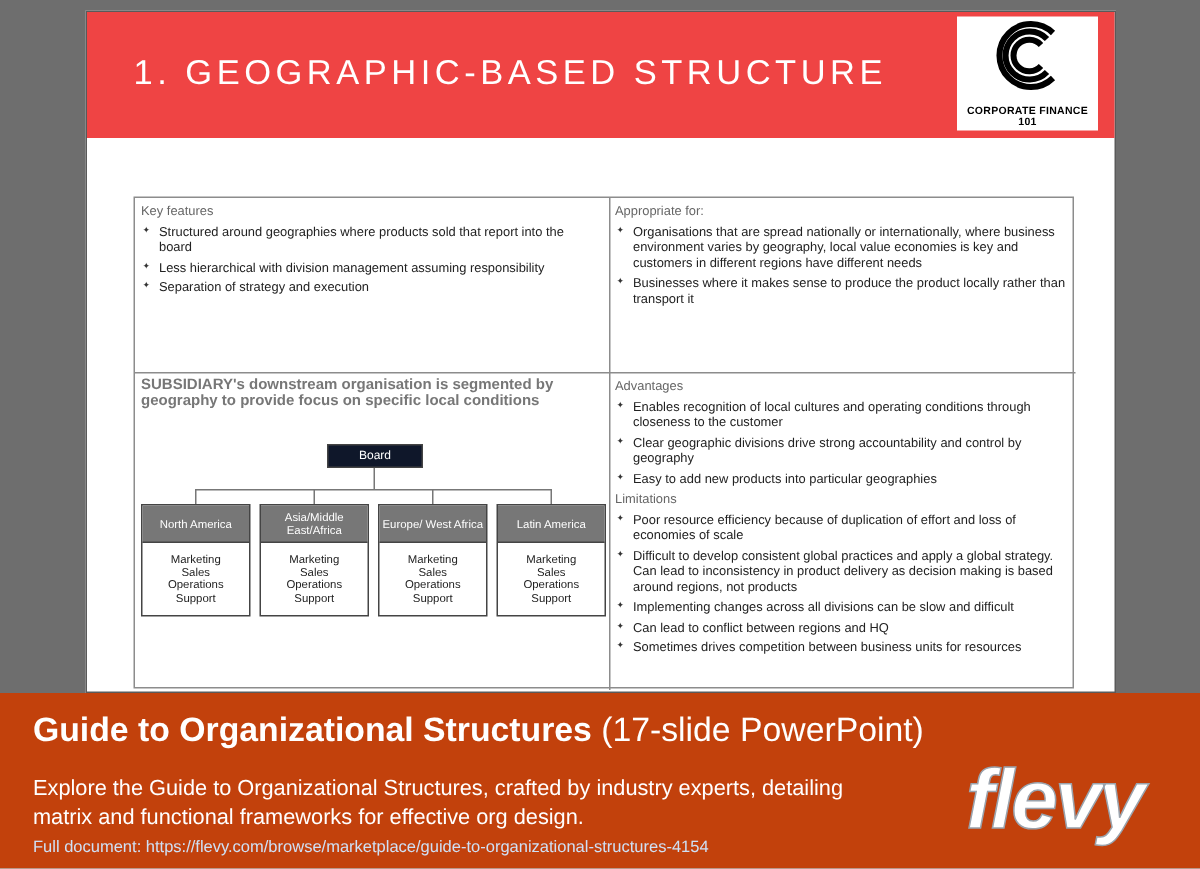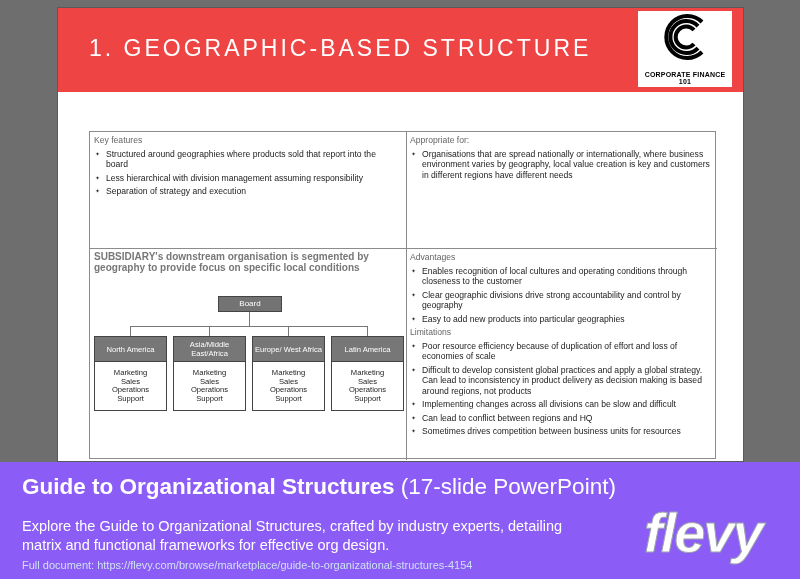--- a/index.html
+++ b/index.html
@@ -93,21 +93,21 @@
   
   .org {
     position: absolute;
     left: 4px; top: 164px;
     width: 310px; height: 130px;
   }
   .org-board {
     position: absolute;
     left: 124px; top: 0;
     width: 64px; height: 16px;
-    background: #737373;
+    background: #0f172a;
     border: 1px solid #444;
     color: #fff;
     font-size: 8px;
     text-align: center;
     line-height: 14px;
   }
   .org-line { position: absolute; background: #777; }
   .org-region {
     position: absolute;
     top: 40px;
@@ -132,21 +132,21 @@
     text-align: center;
     font-size: 7.6px;
     line-height: 8.6px;
     color: #222;
   }
   
   .banner {
     position: absolute;
     left: 0; top: 462px;
     width: 800px; height: 117px;
-    background: #8b5cf6;
+    background: #c2410c;
   }
   .banner-title {
     position: absolute;
     left: 22px; top: 12px;
     color: #ffffff;
     font-size: 22.5px;
     white-space: nowrap;
   }
   .banner-title b { font-weight: bold; }
   .banner-desc {
@@ -194,21 +194,22 @@
       <ul class="bul">
         <li>Structured around geographies where products sold that report into the board</li>
         <li>Less hierarchical with division management assuming responsibility</li>
         <li>Separation of strategy and execution</li>
       </ul>
     </div>
 
     <div class="cell" style="left:320px; top:3px; width:302px;">
       <div class="cell-head">Appropriate for:</div>
       <ul class="bul">
-        <li>Organisations that are spread nationally or internationally, where business environment varies by geography, local value creation is key and customers in different regions have different needs</li>
+        <li>Organisations that are spread nationally or internationally, where business environment varies by geography, local value economies is key and customers in different regions have different needs</li>
+        <li>Businesses where it makes sense to produce the product locally rather than transport it</li>
       </ul>
     </div>
 
     <div class="cell" style="left:4px; top:120px; width:308px;">
       <div class="subhead">SUBSIDIARY's downstream organisation is segmented by geography to provide focus on specific local conditions</div>
     </div>
 
     <div class="org">
       <div class="org-board">Board</div>
       <div class="org-line" style="left:155px; top:16px; width:1px; height:14px;"></div>

